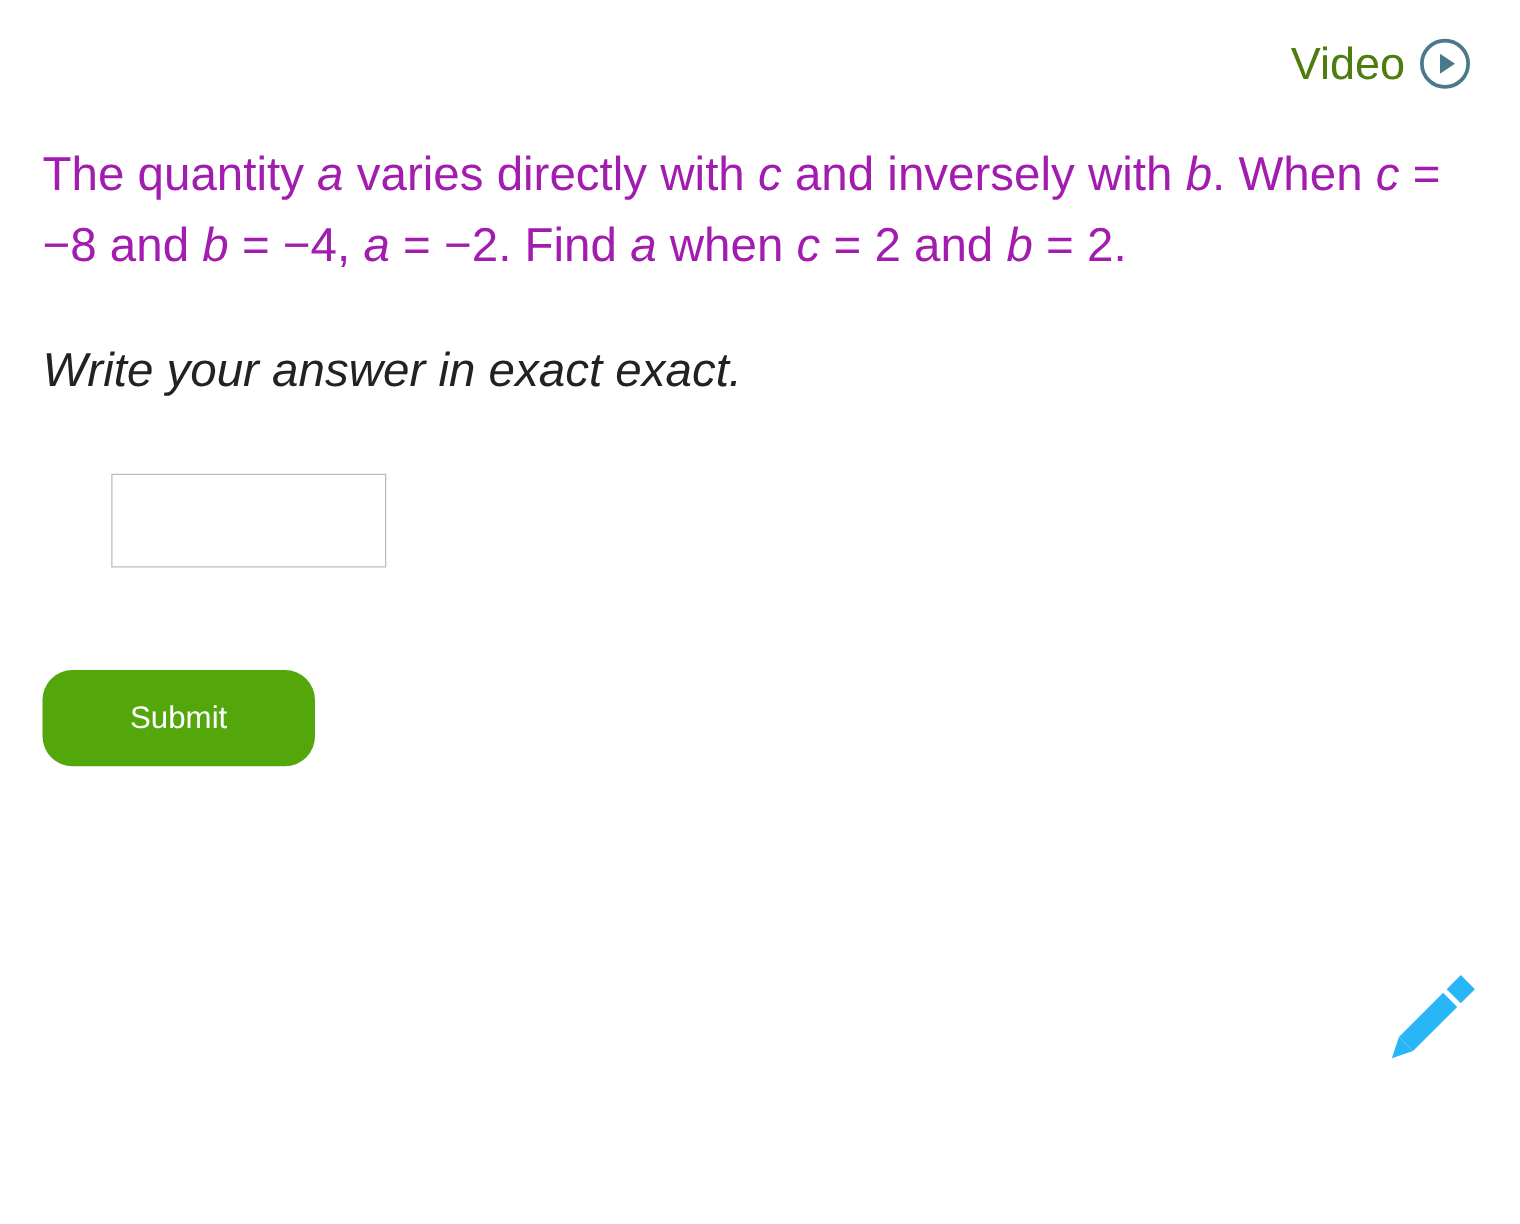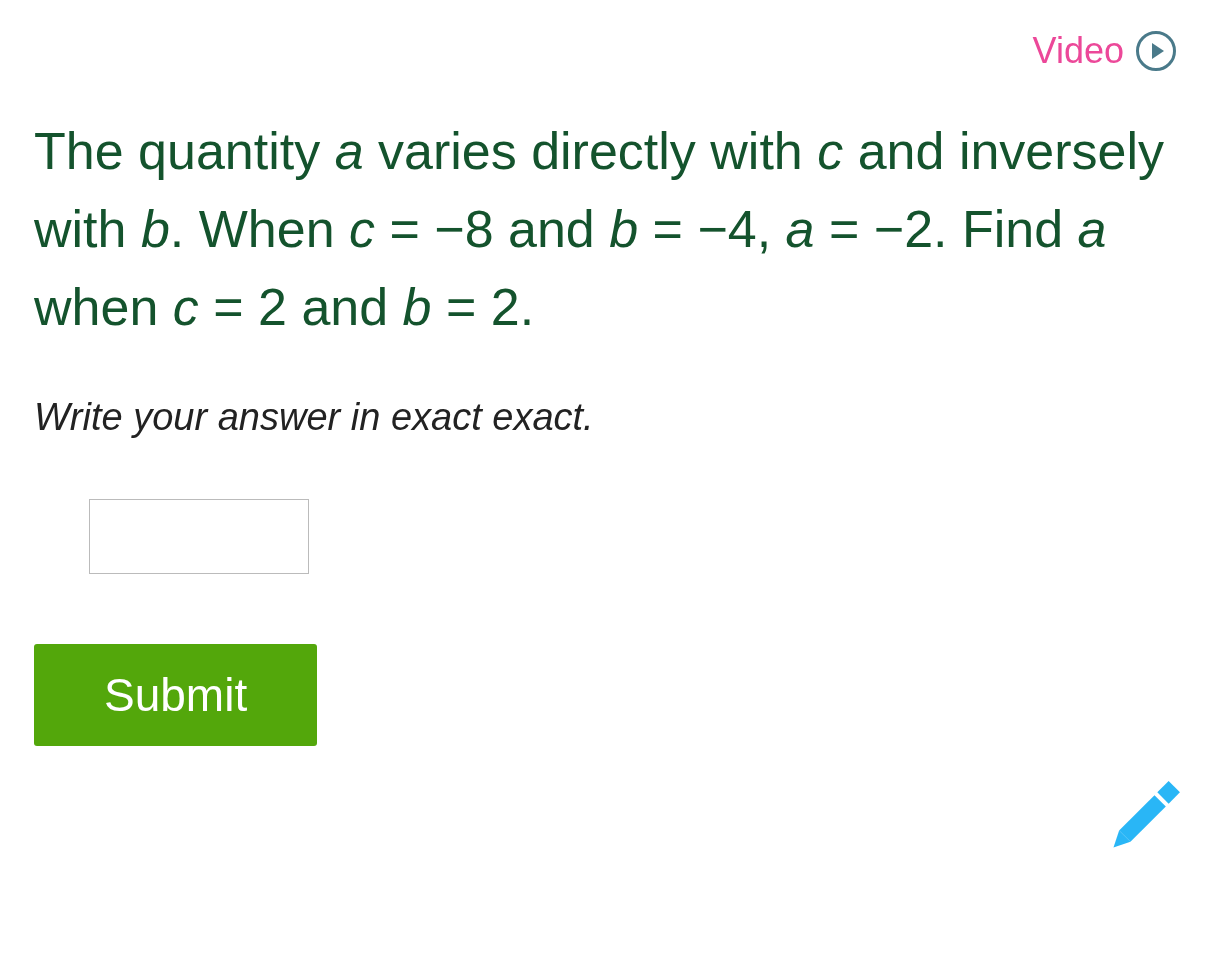--- a/index.html
+++ b/index.html
@@ -17,21 +17,21 @@
     .header {
       display: flex;
       justify-content: flex-end;
       align-items: center;
       padding: 30px 40px 0 0;
     }
     .video-link {
       display: flex;
       align-items: center;
       gap: 12px;
-      color: #ec4899;
+      color: #4d7c0f;
       font-size: 36px;
       cursor: pointer;
     }
     .video-icon-circle {
       width: 40px;
       height: 40px;
       border: 3px solid #4a7a8a;
       border-radius: 50%;
       display: flex;
       align-items: center;
@@ -42,23 +42,23 @@
       height: 0;
       border-left: 12px solid #4a7a8a;
       border-top: 8px solid transparent;
       border-bottom: 8px solid transparent;
       margin-left: 3px;
     }
     .content {
       padding: 40px 40px 0 34px;
     }
     .question-text {
-      font-size: 52px;
+      font-size: 38px;
       line-height: 1.5;
-      color: #14532d;
+      color: #a21caf;
       margin-bottom: 50px;
     }
     .question-text .italic {
       font-style: italic;
     }
     .instruction {
       font-size: 38px;
       font-style: italic;
       color: #222;
       margin-bottom: 60px;
@@ -69,26 +69,27 @@
       border: 1px solid #bbb;
       font-size: 32px;
       padding: 10px;
       margin-left: 55px;
       margin-bottom: 70px;
       display: block;
     }
     .submit-btn {
       background: #53a70b;
       color: #ffffff;
-      font-size: 46px;
+      font-size: 25px;
       border: none;
-      border-radius: 3px;
+      border-radius: 24px;
       padding: 24px 70px;
       cursor: pointer;
       font-family: inherit;
+      margin-top: 12px;
     }
     .pencil-icon {
       position: absolute;
       bottom: 110px;
       right: 20px;
       cursor: pointer;
       color: #29b6f6;
     }
   </style>
 </head>

